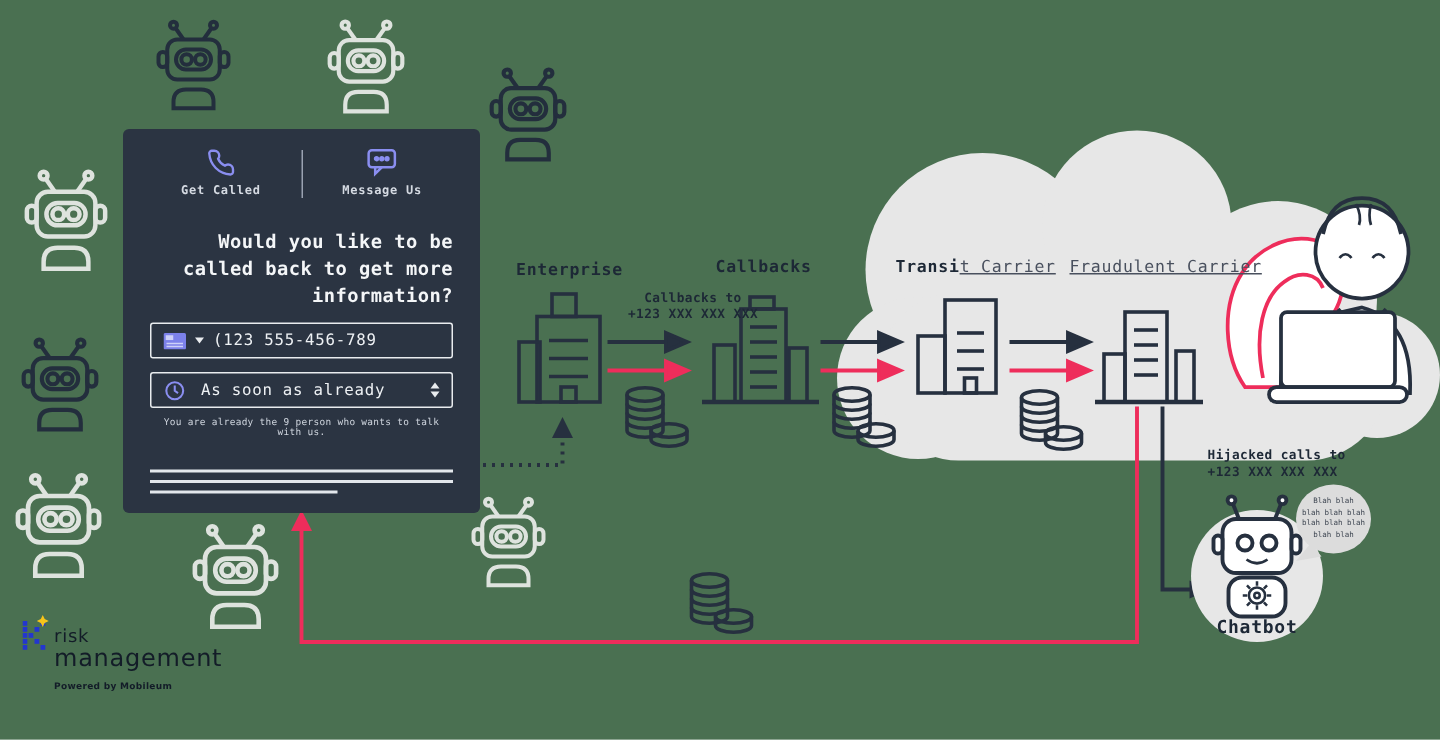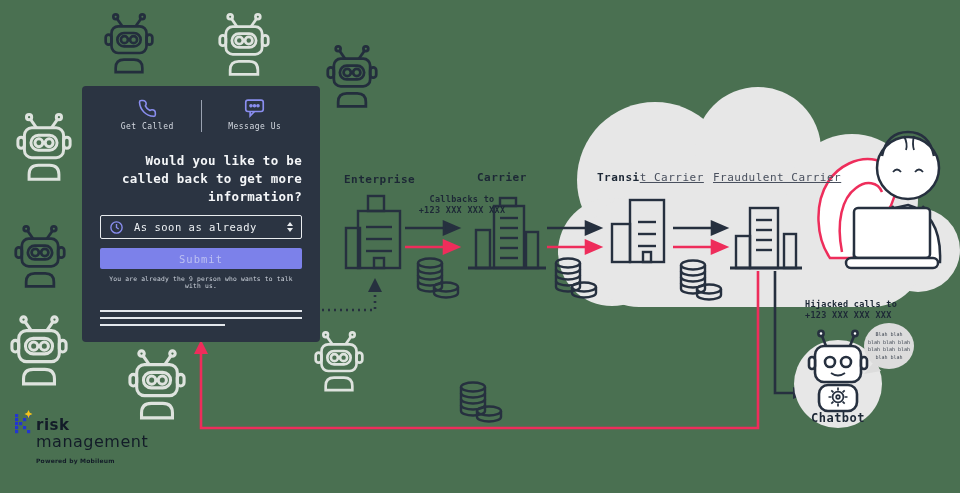--- a/index.html
+++ b/index.html
@@ -19,39 +19,39 @@
   .flow-label.gray{font-weight:normal;color:#49505e;text-decoration:underline;}
   .twoline{white-space:pre-line;margin-left:24px;}
   .small-bold{font-size:8.5px;line-height:1.35;font-weight:bold;color:#1d2836;letter-spacing:.3px;}
   .bubble-text{position:absolute;z-index:4;font-size:5px;line-height:1.5;color:#3c4450;text-align:center;white-space:pre-line;}
 
   
   .panel{position:absolute;left:82px;top:86px;width:238px;height:256px;background:#2b3442;
          border-radius:4px;z-index:5;box-sizing:border-box;padding:10px 18px;}
   .tabs{display:flex;align-items:stretch;justify-content:space-between;height:40px;margin-top:2px;}
   .tab{flex:1;display:flex;flex-direction:column;align-items:center;gap:4px;cursor:pointer;}
-  .tab-label{font-size:8px;color:#d5dae2;letter-spacing:.5px;}
+  .tab-label{font-size:8px;color:#d5dae2;letter-spacing:.5px;font-weight:bold;}
   .tab-divider{width:1px;background:#9aa2b1;margin:2px 6px 6px;}
   .heading{margin-top:14px;color:#f4f6f8;font-weight:bold;font-size:12.5px;line-height:1.45;text-align:right;letter-spacing:.3px;}
   .field{display:flex;align-items:center;gap:6px;border:1.5px solid #e9ecef;border-radius:2px;
          height:22px;padding:0 8px;margin-top:9px;background:transparent;color:#eef1f4;font-size:10.5px;letter-spacing:.5px;}
   .caret-down{width:0;height:0;border-left:3.5px solid transparent;border-right:3.5px solid transparent;border-top:4.5px solid #e9ecef;}
   .stepper{margin-left:auto;display:flex;flex-direction:column;gap:2px;align-items:center;}
   .tri-up{width:0;height:0;border-left:3.5px solid transparent;border-right:3.5px solid transparent;border-bottom:4.5px solid #e9ecef;}
   .tri-dn{width:0;height:0;border-left:3.5px solid transparent;border-right:3.5px solid transparent;border-top:4.5px solid #e9ecef;}
   .submit{margin-top:9px;height:21px;background:#7c81ea;border:none;border-radius:2px;width:100%;
           color:#bcc0f2;font-family:"DejaVu Sans Mono",monospace;font-size:10.5px;letter-spacing:1px;cursor:pointer;}
   .caption{margin-top:6px;font-size:6.3px;color:#cfd5de;text-align:center;letter-spacing:.2px;}
   .hr{height:1.5px;background:#e3e7ec;margin-top:5.5px;}
   .hr.first{margin-top:21px;}
   .hr.short{width:62%;}
 
   
   .brand{position:absolute;left:15px;top:410px;z-index:4;font-family:"DejaVu Sans",sans-serif;color:#131c28;}
-  .brand-word1{font-size:15px;font-weight:bold;margin-top:0px;letter-spacing:.5px;line-height:1;}
+  .brand-word1{font-size:12px;font-weight:normal;margin-top:0px;letter-spacing:.5px;line-height:1;}
   .brand-word2{font-size:16px;font-weight:400;letter-spacing:.5px;line-height:1;margin-top:1px;}
   .brand-powered{font-size:6px;font-weight:bold;margin-top:7px;letter-spacing:.2px;}
   .brand-text{margin-left:21px;margin-top:-16px;}
 </style>
 </head>
 <body>
 
 <div class="canvas">
 
   <svg width="0" height="0" style="position:absolute">
@@ -250,21 +250,21 @@
                  M842.6 392.4 l2.1-2.1 M833.4 392.4 l-2.1-2.1 M842.6 401.6 l2.1 2.1 M833.4 401.6 l-2.1 2.1"></path>
       </g>
       <g fill="#dcdcdc">
         <ellipse cx="889" cy="346" rx="25" ry="23"></ellipse>
         <path d="M874 362 l-10 12 l17-3 z"></path>
       </g>
     </g>
   </svg>
 
   <div class="flow-label abs" style="left:344px;top:173px">Enterprise</div>
-  <div class="flow-label abs" style="left:477px;top:171px">Carrier</div>
+  <div class="flow-label abs" style="left:477px;top:171px">Callbacks</div>
   <div class="flow-label abs" style="left:597px;top:171px"><span>Transi</span><span class="gray flow-label" style="position:static">t Carrier</span></div>
   <div class="flow-label gray abs" style="left:713px;top:171px">Fraudulent Carrier</div>
   <div class="small-bold twoline abs" style="left:386px;top:194px;width:104px;text-align:center;z-index:4">Callbacks to
 +123 XXX XXX XXX</div>
   <div class="small-bold twoline abs" style="left:781px;top:299px;z-index:4">Hijacked calls to
 +123 XXX XXX XXX</div>
   <div class="flow-label abs" style="left:806px;top:411px;width:64px;text-align:center;font-size:12px">Chatbot</div>
   <div class="bubble-text" style="left:860px;top:331px;width:58px">Blah blah
 blah blah blah
 blah blah blah
@@ -286,34 +286,43 @@
             <circle cx="12" cy="8.5" r="1.1" fill="#8a8ef0"></circle>
             <circle cx="16" cy="8.5" r="1.1" fill="#8a8ef0"></circle>
           <path d="M7 15 v5 l5-5"></path>
         </svg>
         <div class="tab-label">Message Us</div>
       </div>
     </div>
 
     <div class="heading">Would you like to be called back to get more information?</div>
 
+    <div class="field">
+      <svg width="15" height="11" viewBox="0 0 15 11">
+        <rect width="15" height="11" rx="1" fill="#7c81ea"></rect>
+        <rect x="1.5" y="1.5" width="5" height="3.2" fill="#cdd0f7"></rect>
+        <line x1="2" y1="7" x2="13" y2="7" stroke="#cdd0f7" stroke-width="1"></line>
+        <line x1="2" y1="9" x2="13" y2="9" stroke="#cdd0f7" stroke-width="1"></line>
+      </svg>
+      <span class="caret-down"></span>
+      <span>(123 555-456-789</span>
+    </div>
 
     <div class="field">
       <svg width="15" height="15" viewBox="0 0 24 24" fill="none" stroke="#8a8ef0" stroke-width="2.2">
         <circle cx="12" cy="12" r="9"></circle>
         <path d="M12 6.5 V12 L15.5 14.5"></path>
       </svg>
       <span style="margin-left:4px">As soon as already</span>
       <span class="stepper">
           <span class="tri-up"></span>
           <span class="tri-dn"></span>
         </span>
     </div>
 
-    <button class="submit">Submit</button>
 
     <div class="caption">You are already the 9 person who wants to talk with us.</div>
 
     <div class="hr first"></div>
     <div class="hr"></div>
     <div class="hr short"></div>
   </div>
 
   <div class="brand">
     <svg width="22" height="24" viewBox="0 0 22 24">

